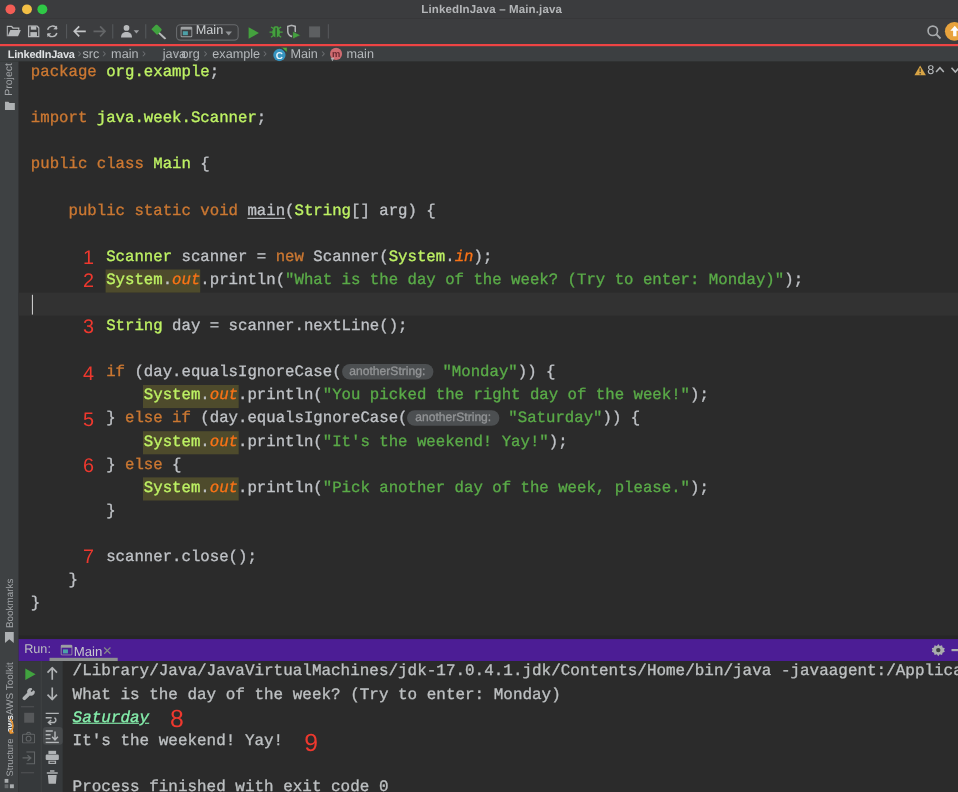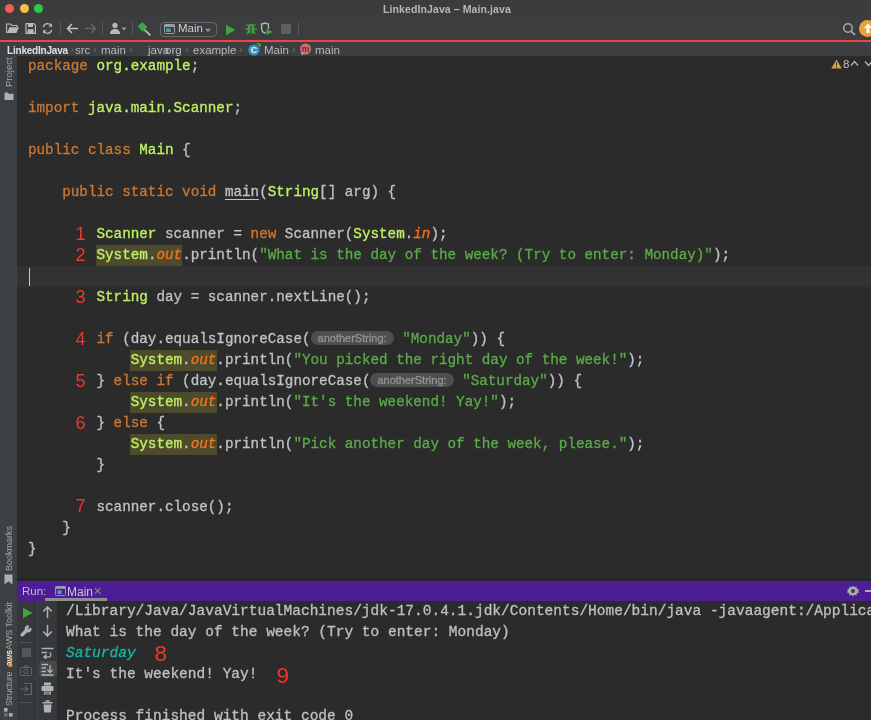--- a/index.html
+++ b/index.html
@@ -46,21 +46,21 @@
   
   #runsep{position:absolute;left:17px;top:578px;width:854px;height:3px;background:#262626;}
   #runheader{position:absolute;left:17px;top:581px;width:854px;height:20px;background:#4c1d95;
              font-size:11.5px;color:#bcbfc2;}
   #tabline{position:absolute;left:28px;top:17px;width:62px;height:2.5px;background:#8d8f91;}
   #runbody{position:absolute;left:17px;top:601px;width:854px;height:119px;background:#2b2b2b;}
   #runicons{position:absolute;left:0;top:0;width:40px;height:119px;background:#36393b;}
   #runicons .divid{position:absolute;left:19.5px;top:0;width:1px;height:119px;background:#404244;}
   #console{position:absolute;left:49px;top:0;font-family:"Liberation Mono",monospace;
            font-size:14.5px;line-height:21px;white-space:pre;color:#bfc2c6;-webkit-text-stroke:0.3px;}
-  .ci{color:#14b8a6;font-style:italic;}
+  .ci{color:#86efac;font-style:italic;text-decoration:underline;}
   svg{display:block;}
   .icn{position:absolute;}
 </style>
 </head>
 <body>
 <div id="win">
 
   <div id="titlebar">
     <div class="tl" style="left:4.5px;background:#f35d55;"></div>
     <div class="tl" style="left:19.5px;background:#f3bf45;"></div>
@@ -192,21 +192,21 @@
   </div>
 
   <div id="editor">
     <div id="curline"></div>
     <div class="hlbox" style="left:79px;top:189px;width:86px;"></div>
     <div class="hlbox" style="left:113px;top:294px;width:87px;"></div>
     <div class="hlbox" style="left:113px;top:336px;width:87px;"></div>
     <div class="hlbox" style="left:113px;top:378px;width:87px;"></div>
     <div id="code"><span class="k">package</span> <span class="c">org.example</span>;
 
-<span class="k">import</span> <span class="c">java.main.Scanner</span>;
+<span class="k">import</span> <span class="c">java.week.Scanner</span>;
 
 <span class="k">public class</span> <span class="c">Main</span> {
 
     <span class="k">public static void</span> <span style="text-decoration:underline;text-underline-offset:3px;">main</span>(<span class="c">String</span>[] arg) {
 
         <span class="c">Scanner</span> scanner = <span class="k">new</span> Scanner(<span class="c">System</span>.<span class="f">in</span>);
         <span class="c">System</span>.<span class="f">out</span>.println(<span class="s">"What is the day of the week? (Try to enter: Monday)"</span>);
 
         <span class="c">String</span> day = scanner.nextLine();
 

